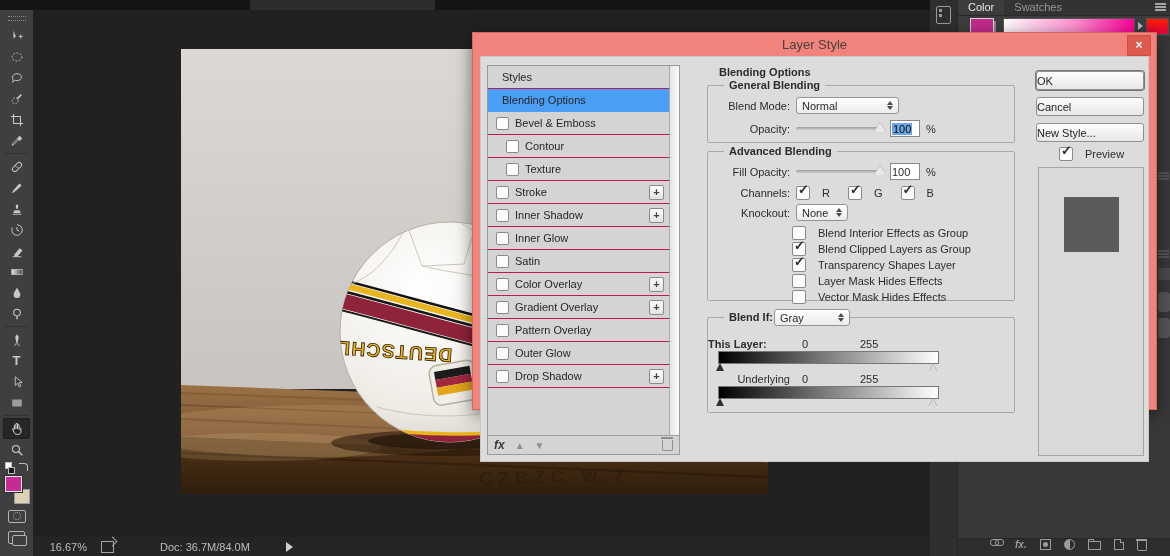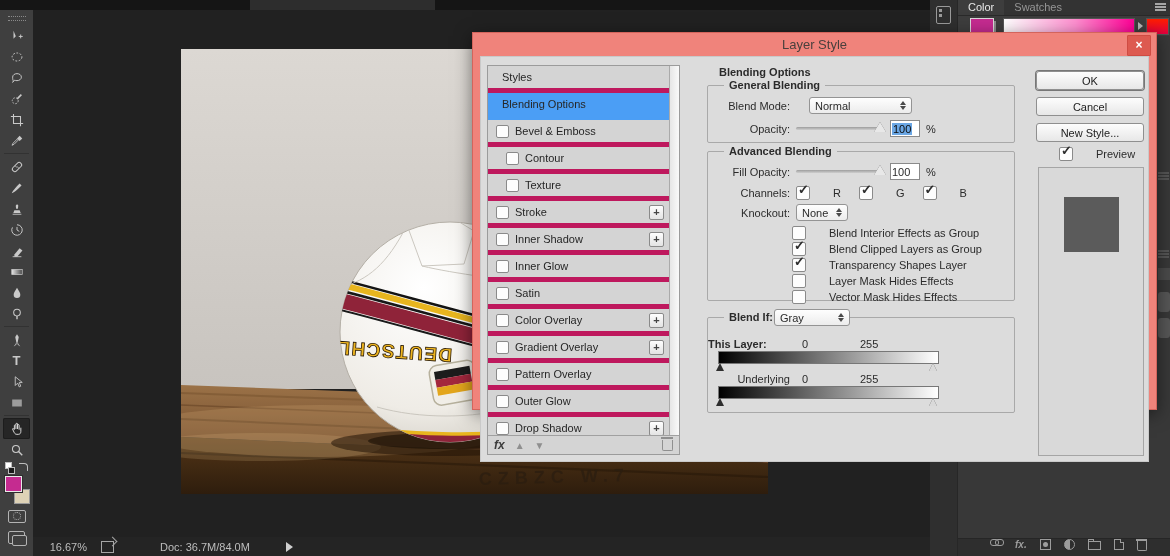--- a/index.html
+++ b/index.html
@@ -78,21 +78,21 @@
   
   #dialog{left:472px;top:32px;width:685px;height:378px;background:#f0837b;z-index:10;box-shadow:0 4px 16px rgba(0,0,0,.5);border:1px solid #d4645c;box-sizing:border-box;}
   #dlgtitle{position:absolute;left:0;top:0;width:100%;height:23px;text-align:center;line-height:23px;font-size:13px;color:#4a403d;}
   #dlgclose{position:absolute;right:5px;top:2px;width:22px;height:19px;background:#dd5a50;border:1px solid #cf4c43;color:#fff;font-size:12px;font-weight:bold;text-align:center;line-height:18px;border-radius:1px;}
   #dlgbody{position:absolute;left:7px;top:23px;width:669px;height:406px;background:#dcdcdc;border:1px solid #c9c9c9;box-sizing:border-box;}
 
   
   #stylespanel{position:absolute;left:6px;top:8px;width:193px;height:390px;border:1px solid #9b9b9b;background:#d4d4d4;box-sizing:border-box;}
   #styleslist{position:absolute;left:0;top:0;right:9px;bottom:18px;overflow:hidden;}
   #scrolltrack{position:absolute;right:0;top:0;width:9px;bottom:18px;background:linear-gradient(to right,#e6e6e6,#fafafa);border-left:1px solid #aaa;}
-  .srow{height:22px;display:flex;align-items:center;border-bottom:5px solid #be185d;padding-left:8px;position:relative;}
+  .srow{height:22px;display:flex;align-items:center;border-bottom:1px solid #be185d;padding-left:8px;position:relative;}
   .srow.first{padding-left:14px;}
   .srow.selected{background:#4b9ef5;border-bottom-color:#4b9ef5;}
   .srow.ind{padding-left:18px;}
   .slabel{margin-left:6px;color:#262626;}
   .srow.first .slabel,.srow.selected .slabel{margin-left:0;}
   .cb{width:11px;height:11px;background:#fdfdfd;border:1px solid #8a8a8a;border-radius:2px;position:relative;flex:none;}
   .cb i{font-style:normal;position:absolute;left:0px;top:-4px;font-size:12px;font-weight:bold;color:#2e2e2e;}
   .plusbtn{position:absolute;right:6px;top:4px;width:13px;height:13px;background:linear-gradient(#fefefe,#e3e3e3);border:1px solid #8a8a8a;border-radius:2px;text-align:center;line-height:12px;font-weight:bold;color:#444;font-size:11px;}
   #stylesfooter{position:absolute;left:0;right:0;bottom:0;height:18px;border-top:1px solid #a0a0a0;display:flex;align-items:center;padding:0 6px;gap:10px;}
   #fxlabel{font-style:italic;font-weight:bold;font-size:12px;color:#3c3c3c;}
@@ -112,29 +112,29 @@
   .spin b{width:0;height:0;border-left:3px solid transparent;border-right:3px solid transparent;}
   .spin b.up{border-bottom:4px solid #4a4a4a;}
   .spin b.dn{border-top:4px solid #4a4a4a;}
   .slider{position:relative;height:3px;background:linear-gradient(#9d9d9d,#cfcfcf);border-radius:2px;}
   .sthumb{position:absolute;right:-6px;top:-5px;width:0;height:0;border-left:6px solid transparent;border-right:6px solid transparent;border-bottom:10px solid #e8e8e8;filter:drop-shadow(0 0 0.7px #555);}
   .valbox{width:26px;height:15px;background:#fff;border:1px solid #8a8a8a;padding:0 1px;display:flex;align-items:center;box-sizing:content-box;}
   .valbox .sel{background:#6ba7e5;color:#0b0b0b;padding:0 1px;}
   .pct{margin-left:6px;}
   .chk{width:12px;height:12px;background:#fdfdfd;border:1px solid #8a8a8a;border-radius:2px;position:relative;flex:none;}
   .chk i{font-style:normal;position:absolute;left:1px;top:-5px;font-size:13px;font-weight:bold;color:#2e2e2e;}
-  .chklbl{margin-left:23px;}
+  .chklbl{margin-left:12px;}
   .optrow{position:absolute;left:84px;display:flex;align-items:center;height:15px;}
   .gradbar{position:absolute;height:11px;background:linear-gradient(to right,#000,#fff);border:1px solid #777;}
   .bthumb{position:absolute;width:0;height:0;border-left:4px solid transparent;border-right:4px solid transparent;border-bottom:8px solid #2e2e2e;}
   .bthumb.light{border-bottom-color:#d9d9d9;filter:drop-shadow(0 0 0.7px #444);}
   .bnum{position:absolute;color:#2b2b2b;}
 
   
-  .pbtn{position:absolute;left:555px;width:108px;height:19px;background:linear-gradient(#fdfdfd,#e7e7e7);border:1px solid #8f8f8f;border-radius:3px;text-align:center;line-height:18px;color:#222;box-sizing:border-box;}
+  .pbtn{position:absolute;left:555px;width:108px;height:19px;background:linear-gradient(#fdfdfd,#e7e7e7);border:1px solid #8f8f8f;border-radius:3px;text-align:left;line-height:18px;color:#222;box-sizing:border-box;}
   .pbtn.default{box-shadow:0 0 0 1px #777;}
   #previewrow{position:absolute;left:578px;top:90px;display:flex;align-items:center;}
   #previewbox{position:absolute;left:557px;top:110px;width:106px;height:289px;background:#d9d9d9;border:1px solid #a5a5a5;box-sizing:border-box;}
   #previewswatch{position:absolute;left:25px;top:29px;width:55px;height:55px;background:#5b5b5b;}
 </style>
 </head>
 <body>
 
 <div id="app">
 
@@ -516,21 +516,21 @@
           <span class="udarr">▼</span>
           <span class="trashlight"></span>
         </div>
       </div>
 
       <div id="midcol">
         <div id="sectiontitle">Blending Options</div>
 
         <div class="group" style="top:28px;height:58px;">
           <span class="legend">General Blending</span>
-          <div class="mrow" style="left:0;top:11px;gap:13px;">
+          <div class="mrow" style="left:0;top:11px;">
             <span class="flabel">Blend Mode:</span>
             <div class="dd" style="width:103px;">
               <span>Normal</span>
               <span class="spin">
                   <b class="up"></b>
                   <b class="dn"></b>
                 </span>
             </div>
           </div>
           <div class="mrow" style="left:0;top:34px;">

